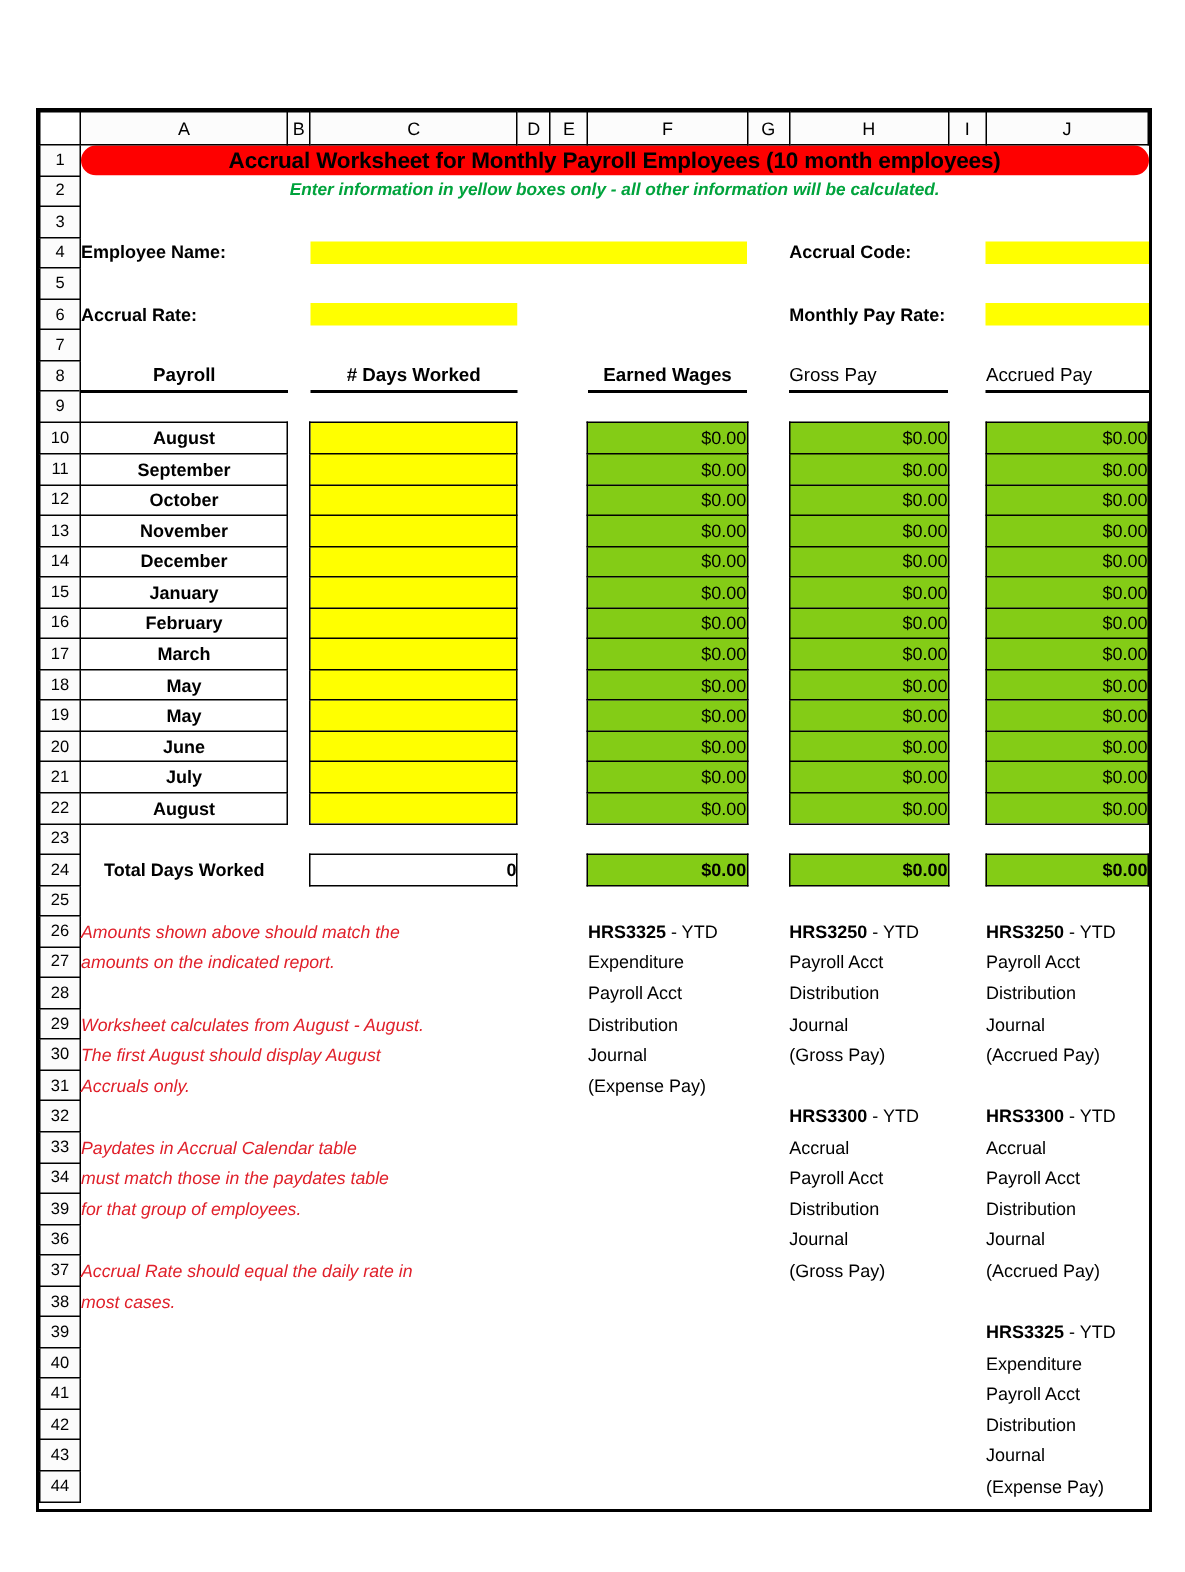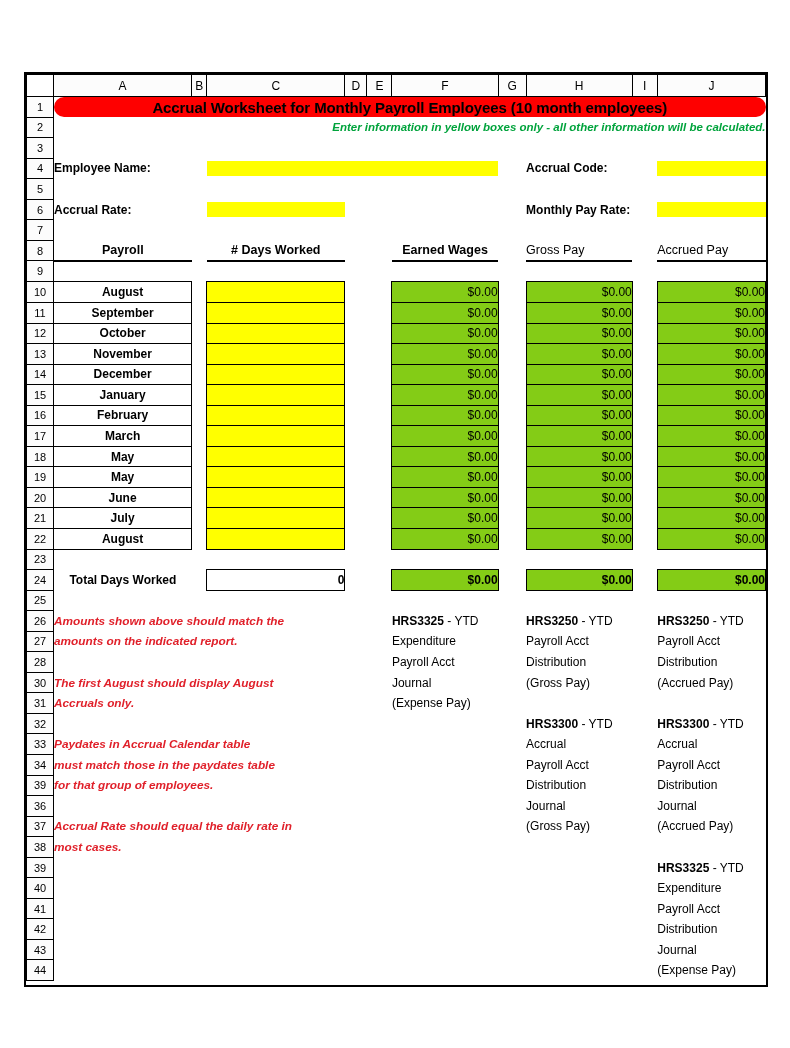--- a/index.html
+++ b/index.html
@@ -59,21 +59,21 @@
     text-align:center;
     letter-spacing:-0.1px;
     border-radius:10px;
   }
   .banner-row td{height:34px;}
   td.subtitle{
     color:#00a33c;
     font-weight:bold;
     font-style:italic;
     font-size:11.5px;
-    text-align:right;
+    text-align:center;
   }
   
   .lbl{font-weight:bold;font-size:12px;padding-left:3px;}
   .lbl-r{font-weight:bold;font-size:12px;padding-left:4px;}
   
   .ybox{
     background:#ffff00;
     height:15px;
     margin:2px 0;
   }
@@ -118,21 +118,21 @@
     border:1.5px solid #000;
     text-align:right;
     font-size:12px;
     padding-right:3px;
     font-weight:bold;
     background:#fff;
   }
   
   td.note{
     color:#e0202a;
-    font-weight:bold;
+    font-weight:normal;
     font-style:italic;
     font-size:11.8px;
     text-align:left;
     padding-left:3px;
     margin-left:16px;
   }
   
   td.acct{
     font-size:12px;
     text-align:left;
@@ -475,20 +475,29 @@
         <tr>
           <td class="rownum">28</td>
           <td class="c" colspan="5"></td>
           <td class="acct">Payroll Acct</td>
           <td class="c"></td>
           <td class="acct">Distribution</td>
           <td class="c"></td>
           <td class="acct">Distribution</td>
         </tr>
         <tr>
+          <td class="rownum">29</td>
+          <td class="note" colspan="5">Worksheet calculates from August - August.</td>
+          <td class="acct">Distribution</td>
+          <td class="c"></td>
+          <td class="acct">Journal</td>
+          <td class="c"></td>
+          <td class="acct">Journal</td>
+        </tr>
+        <tr>
           <td class="rownum">30</td>
           <td class="note" colspan="5">The first August should display August</td>
           <td class="acct">Journal</td>
           <td class="c"></td>
           <td class="acct">(Gross Pay)</td>
           <td class="c"></td>
           <td class="acct">(Accrued Pay)</td>
         </tr>
         <tr>
           <td class="rownum">31</td>

